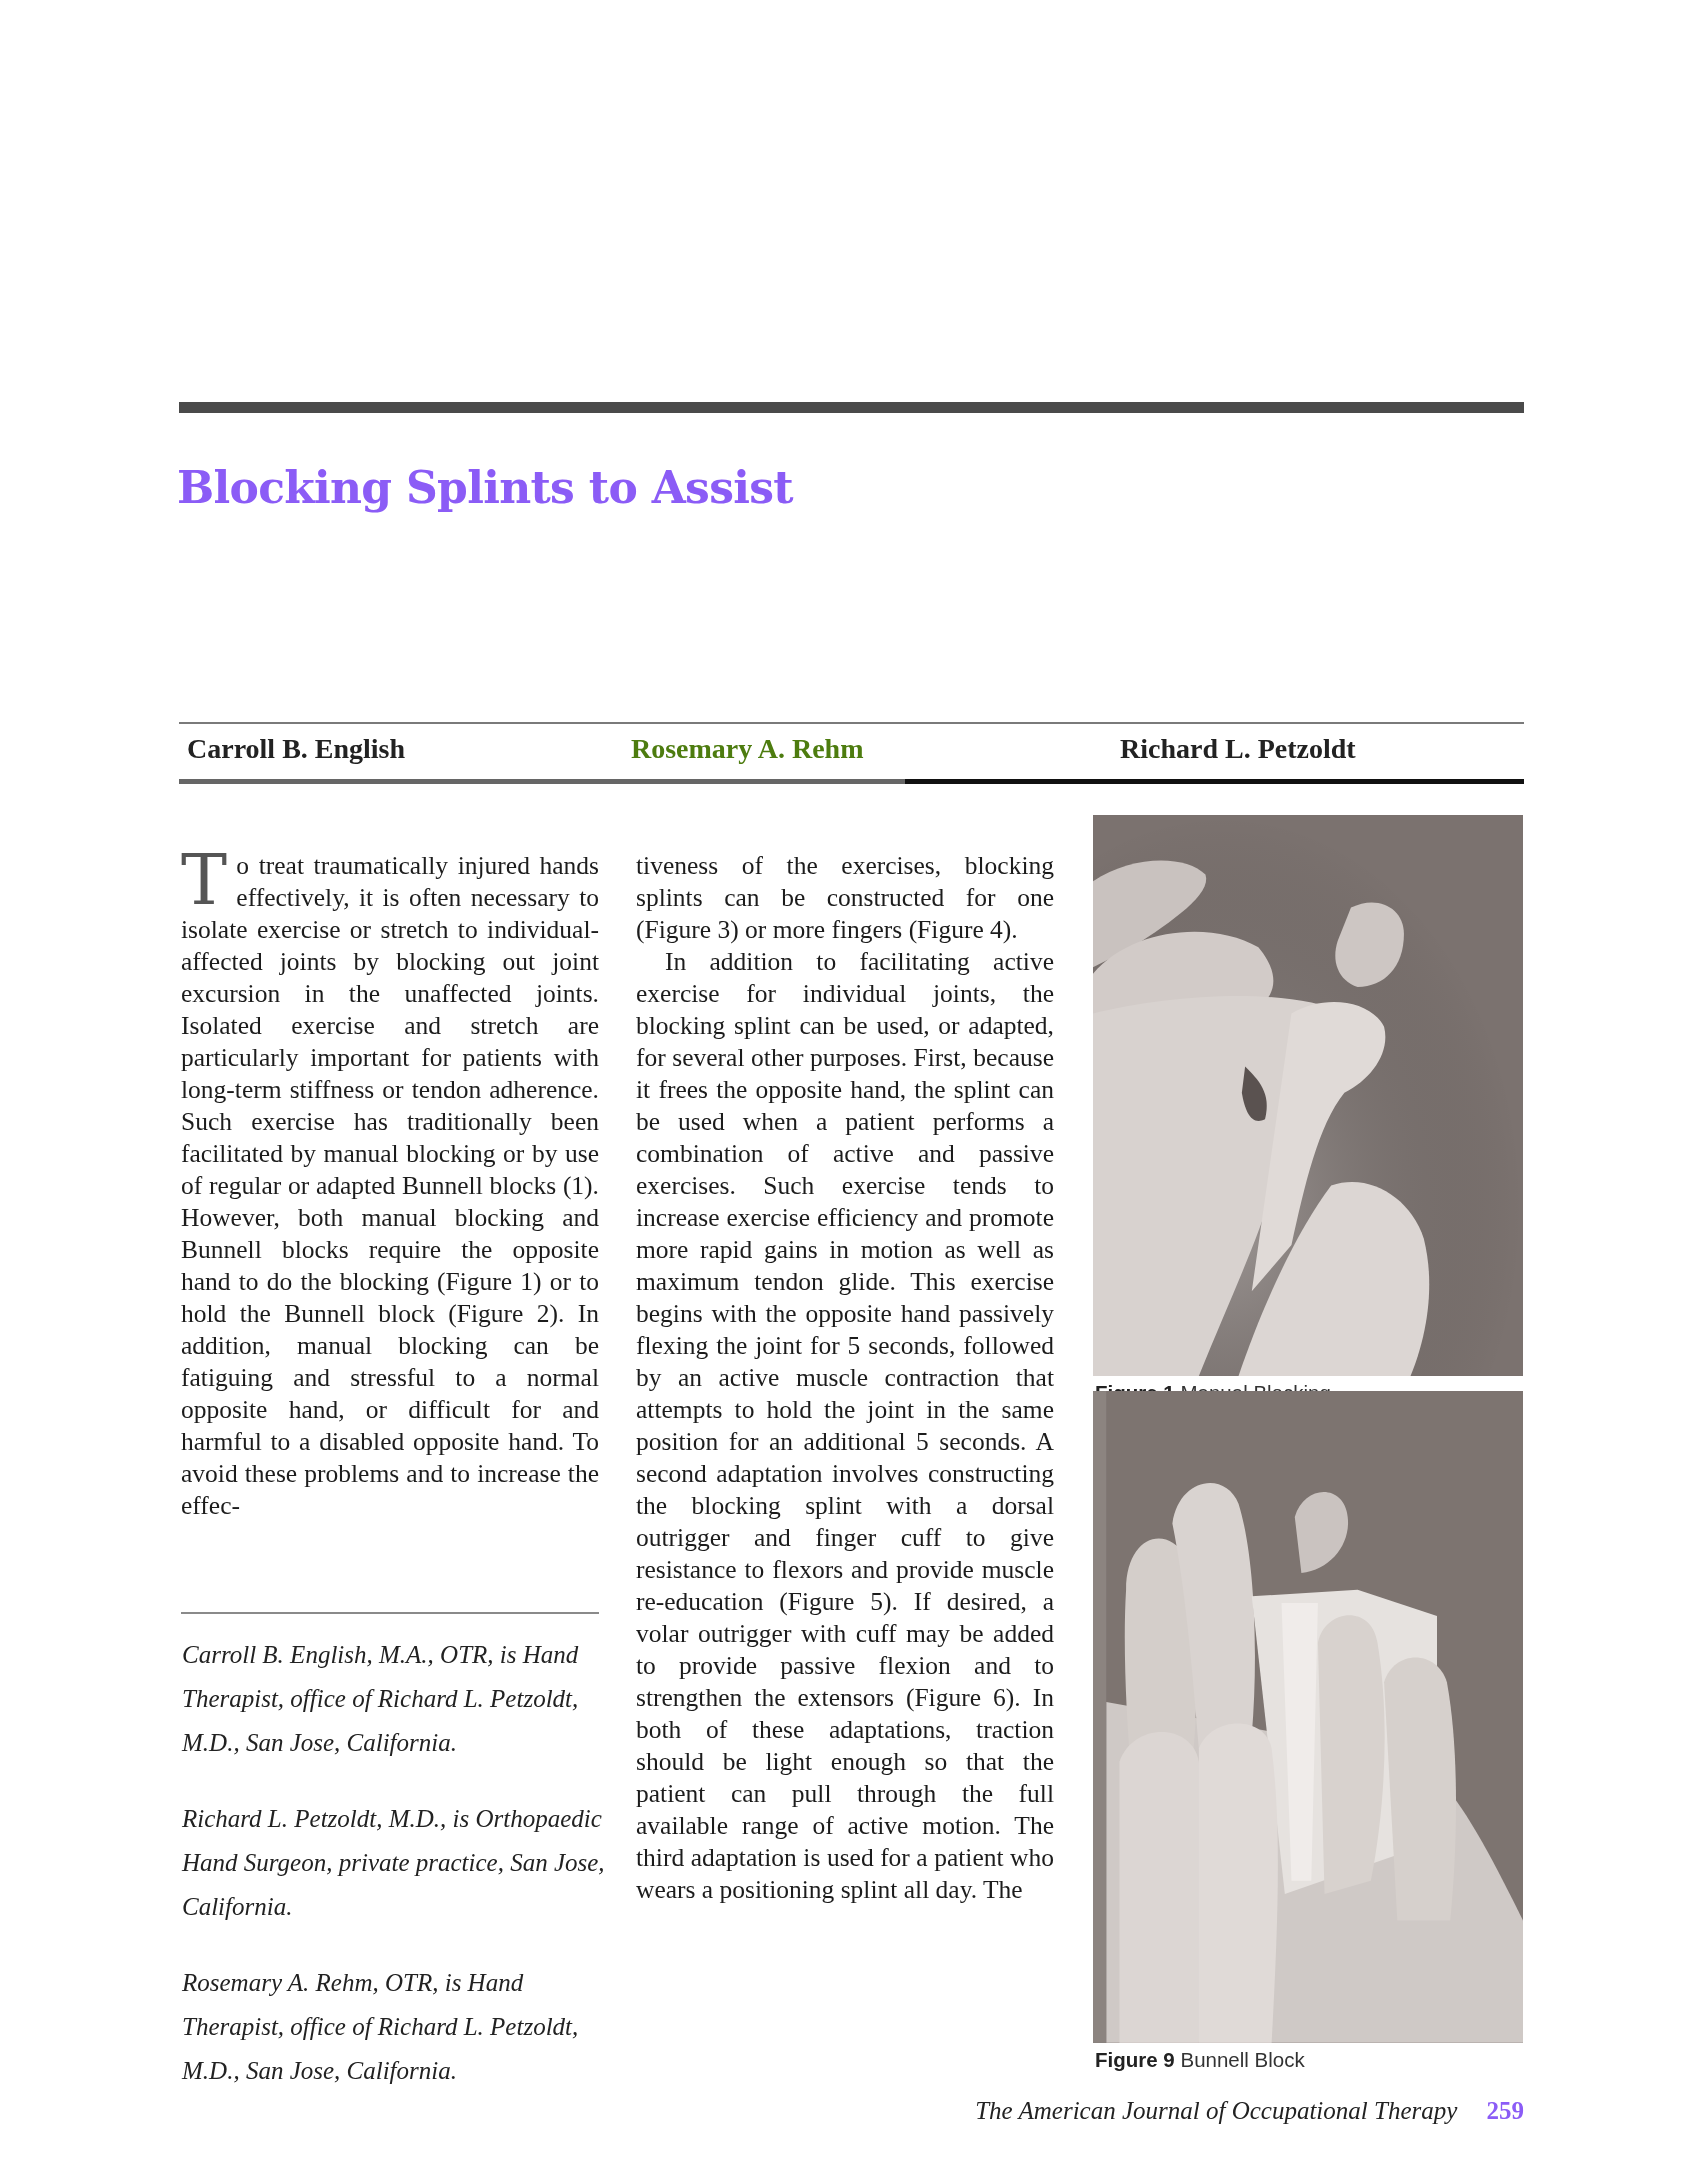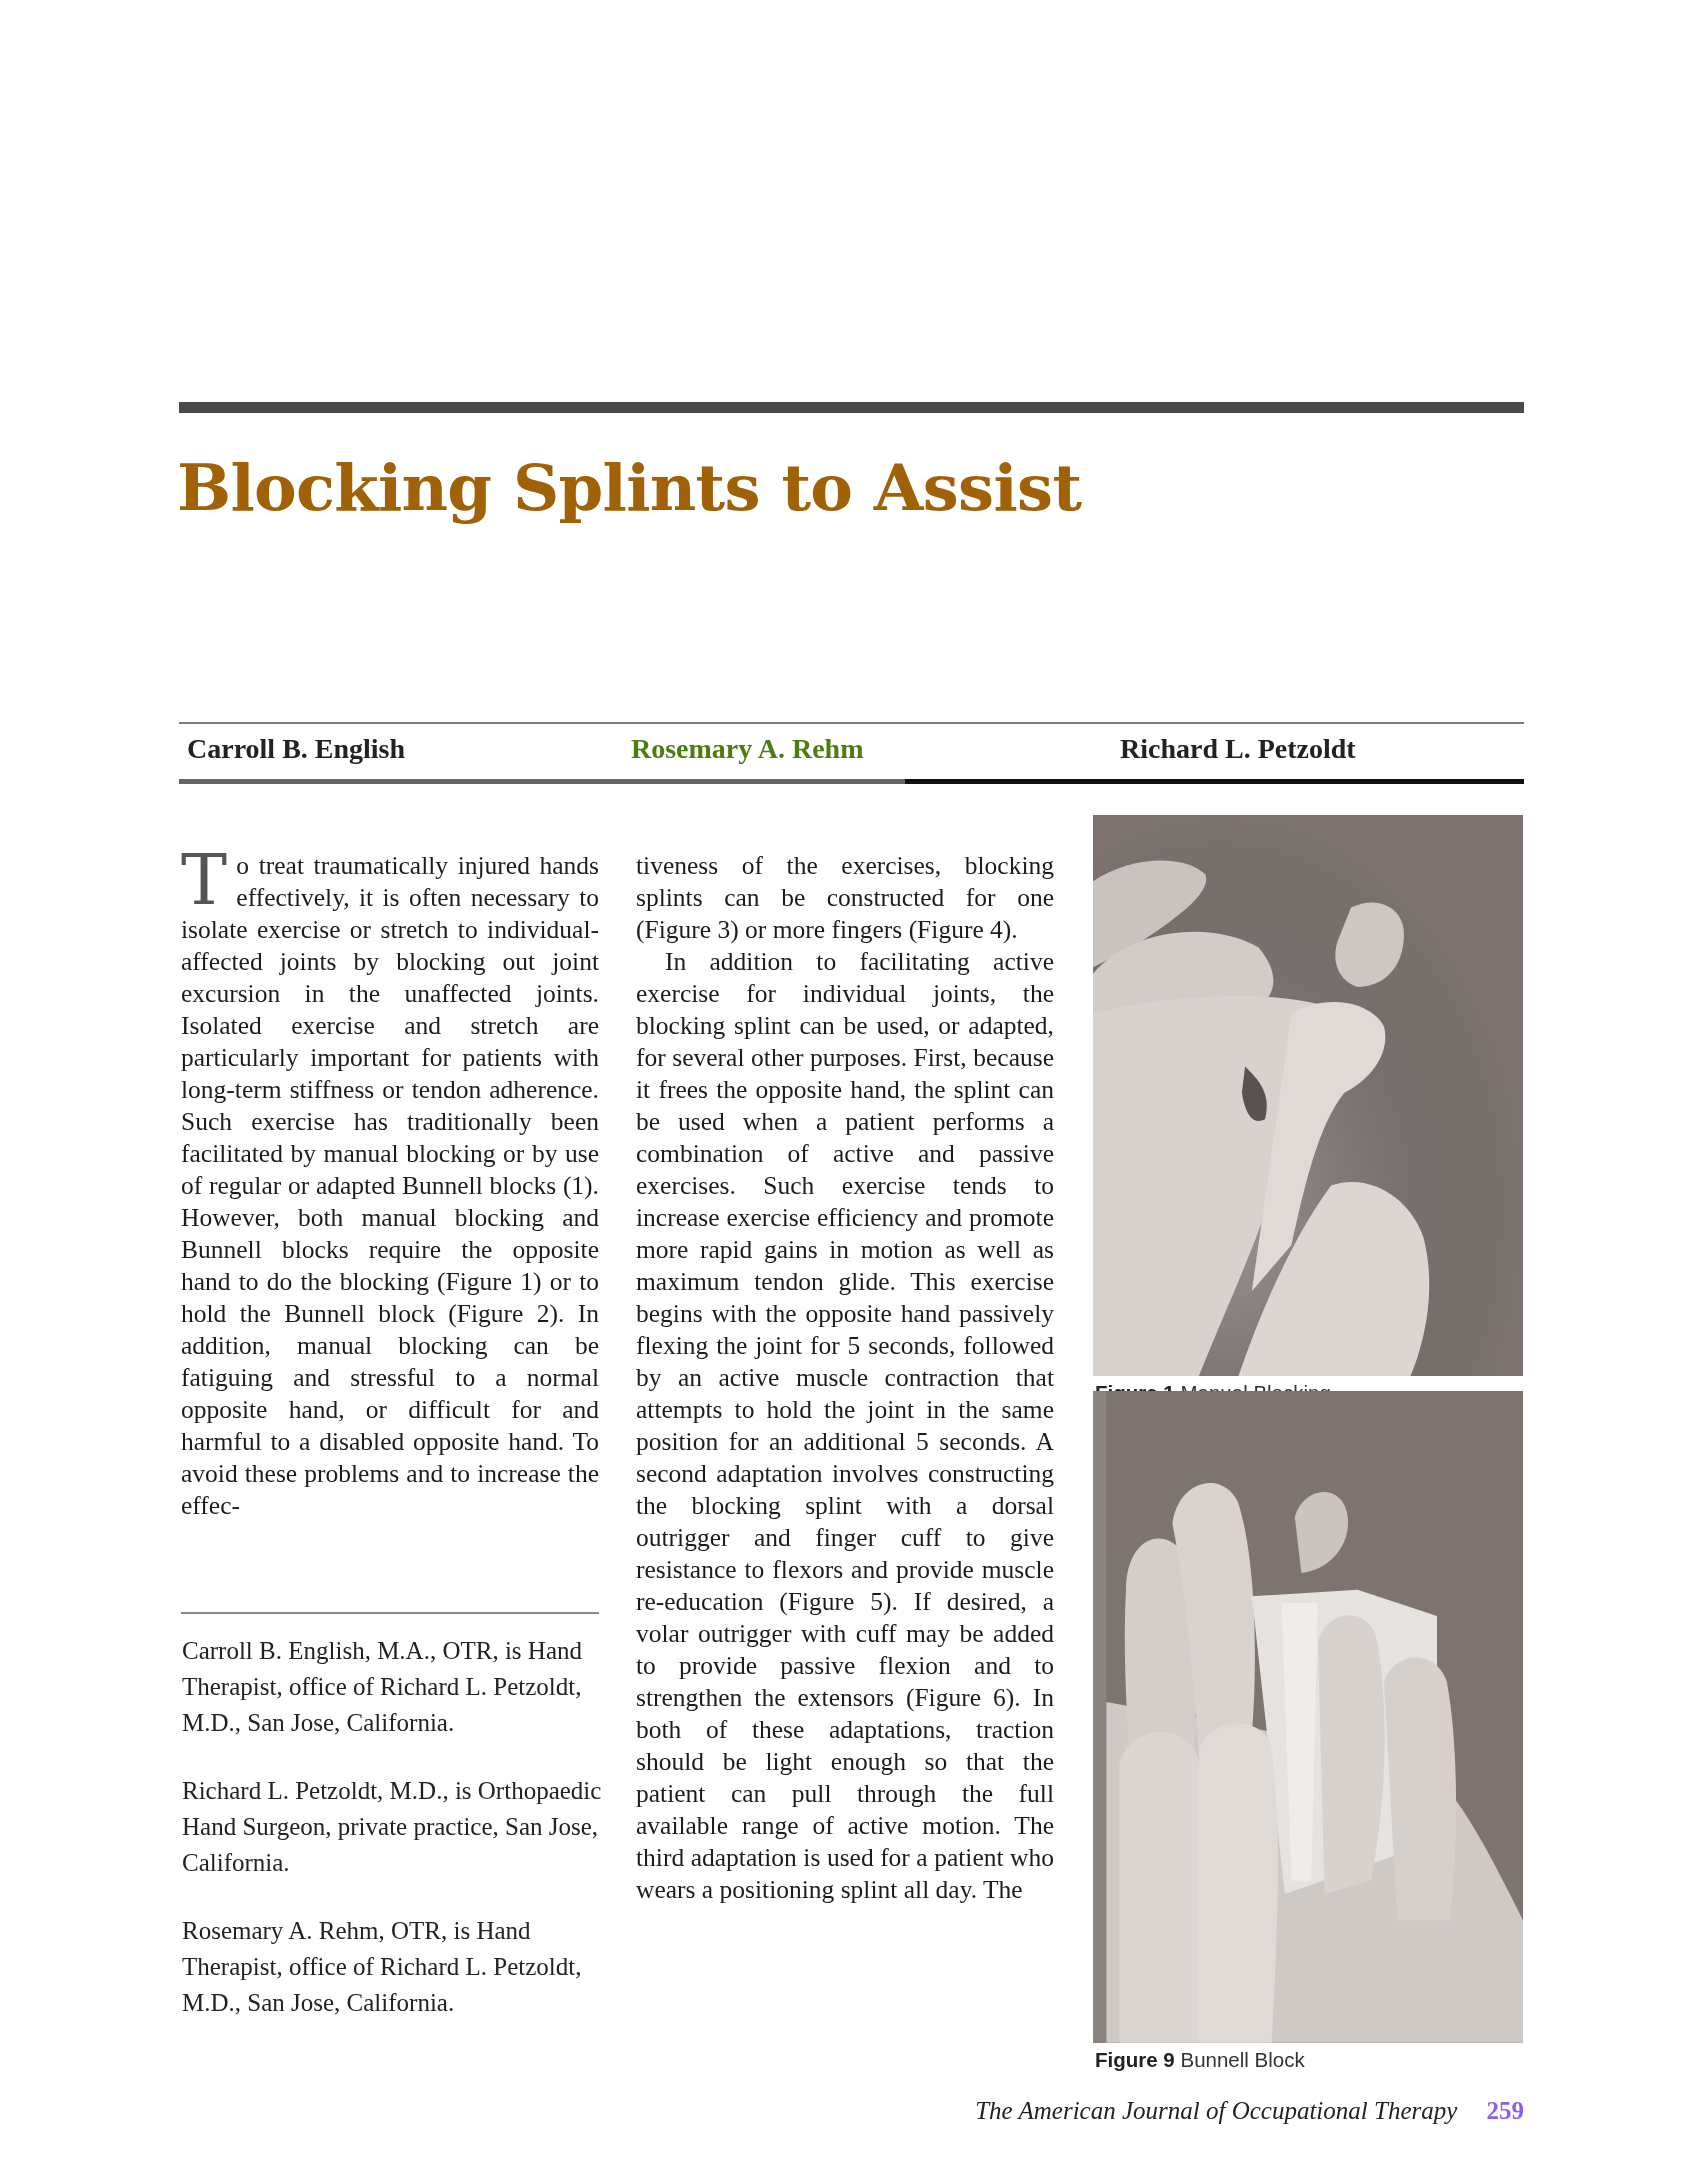--- a/index.html
+++ b/index.html
@@ -1,35 +1,35 @@
 <!DOCTYPE html>
 <html style="font-size:10.6px"><head>
 <meta charset="utf-8">
 <style>
   html, body { margin: 0; padding: 0; background: #ffffff; }
   body { width: 1687px; height: 2183px; position: relative; overflow: hidden; color: #1a1a1a; }
   .abs { position: absolute; }
 
   .top-rule { left: 179px; top: 402px; width: 1345px; height: 11.2px; background: #4a4a4a; }
-  .title { left: 177px; top: 445px; font-family: "DejaVu Serif", serif; font-weight: bold; font-size: 64px; line-height: 85px; color: #a16207; letter-spacing: -0.7px; margin: 0; }
+  .title { left: 177px; top: 445px; font-family: "DejaVu Serif", serif; font-weight: bold; font-size: 44px; line-height: 85px; color: #8b5cf6; letter-spacing: -0.7px; margin: 0; }
 
   .author-rule-top { left: 179px; top: 722px; width: 1345px; height: 2px; background: #7a7a7a; }
   .authors { left: 179px; top: 733px; width: 1345px; height: 40px; font-family: "Liberation Serif", serif; font-weight: bold; font-size: 28px; color: #222; }
   .author { position: absolute; top: 0; white-space: nowrap; }
   .author-rule-bottom { left: 179px; top: 779px; width: 1345px; height: 5.3px; background: linear-gradient(to right, #666 0%, #666 54%, #111 54%, #111 100%); }
 
   .body-col { font-family: "Liberation Serif", serif; font-size: 25.5px; line-height: 32px; text-align: justify; color: #1c1c1c; }
   .col1 { left: 181px; top: 850px; width: 418px; }
   .col2 { left: 636px; top: 850px; width: 418px; }
   .para { margin: 0; }
   .col2 .para + .para { text-indent: 29px; }
   .dropcap { float: left; font-family: "DejaVu Serif", serif; font-size: 69px; line-height: 54px; margin: 2.6px 9.3px 0 0; color: #555; }
 
   .footnote-rule { left: 181px; top: 1612px; width: 418px; height: 2px; background: #8a8a8a; }
-  .bios { left: 182px; top: 1633px; width: 423px; font-family: "Liberation Serif", serif; font-size: 25px; line-height: 36px; color: #222; }
+  .bios { left: 182px; top: 1633px; width: 423px; font-family: "Liberation Serif", serif; font-style: italic; font-size: 25px; line-height: 44px; color: #222; }
   .bio { margin: 0 0 32px 0; }
 
   .figure { left: 1093px; width: 430px; background: #7b726f; overflow: hidden; }
   .fig1 { top: 815px; height: 561px; }
   .fig2 { top: 1391px; height: 652px; }
   .figure svg { display: block; }
   .caption { left: 1095px; font-family: "Liberation Sans", sans-serif; font-size: 20.5px; color: #333; white-space: nowrap; }
   .caption b { color: #222; }
   .cap1 { top: 1381px; }
   .cap2 { top: 2048px; }

